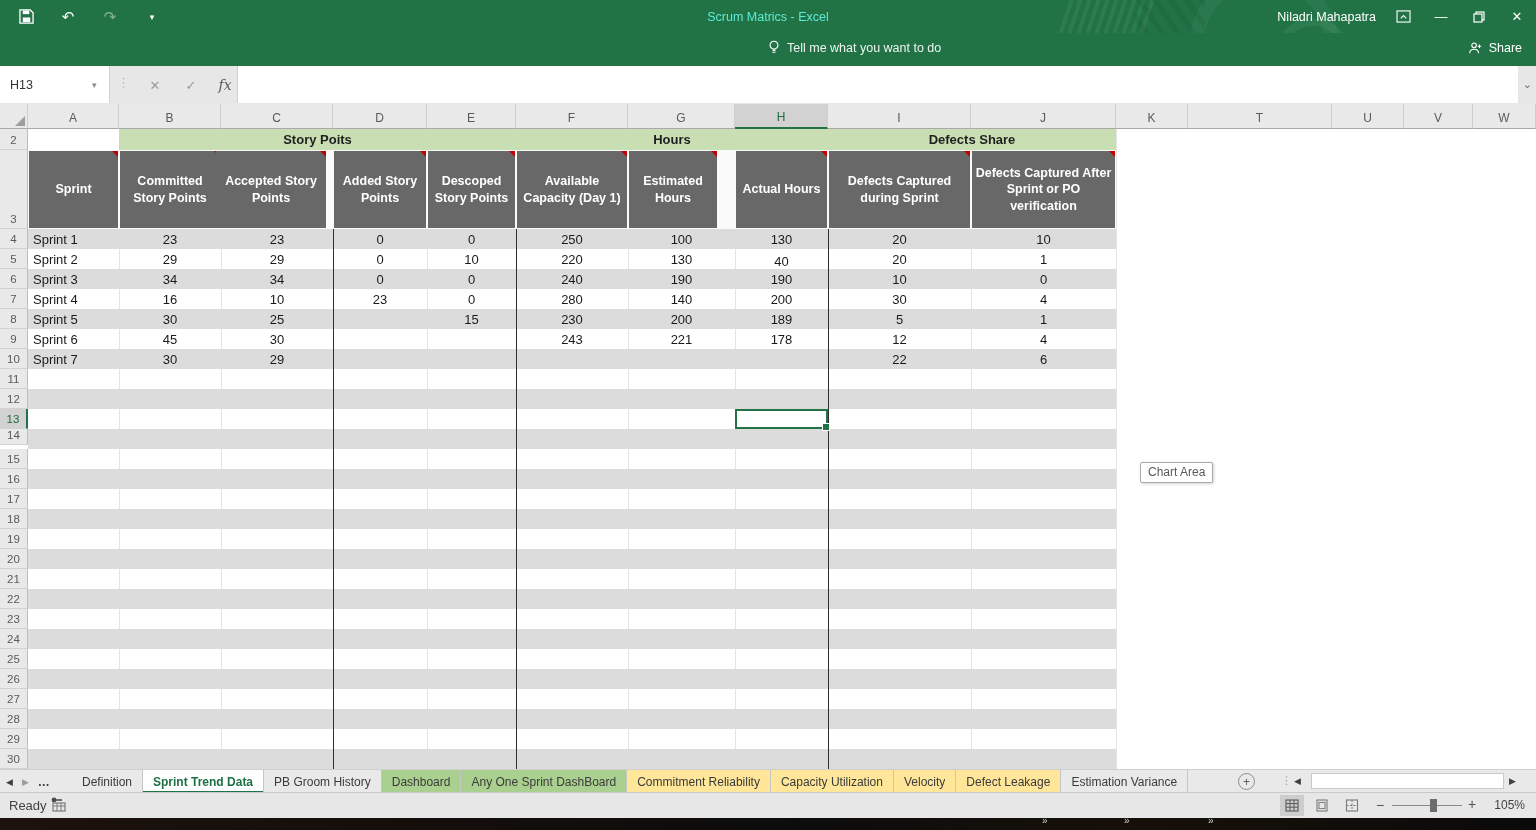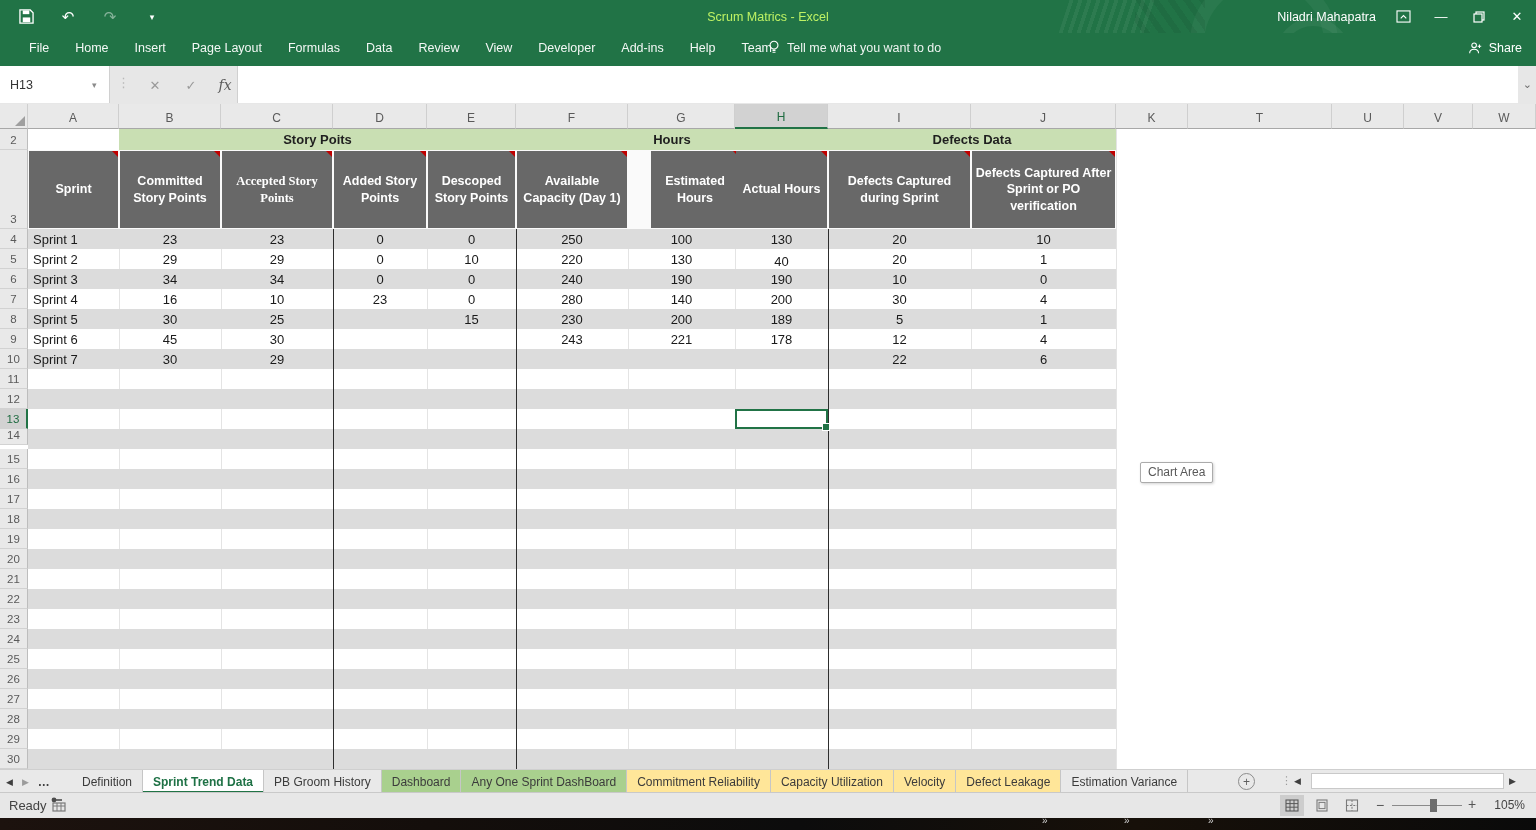--- a/index.html
+++ b/index.html
@@ -12,21 +12,21 @@
   .deco .d1{position:absolute;left:18px;top:-20px;width:90px;height:110px;
     background:repeating-linear-gradient(90deg,rgba(255,255,255,.10) 0 4px,transparent 4px 9px);transform:skewX(-18deg);}
   .deco .d2{position:absolute;left:150px;top:-30px;width:120px;height:120px;border:14px solid rgba(255,255,255,.08);border-radius:50%;}
   .deco .d3{position:absolute;left:235px;top:18px;width:60px;height:60px;border:8px solid rgba(255,255,255,.10);border-radius:50%;}
   .deco .d4{position:absolute;left:95px;top:-10px;width:70px;height:100px;
     background:repeating-linear-gradient(55deg,rgba(0,0,0,.10) 0 6px,transparent 6px 13px);}
   .qat{position:absolute;left:16px;top:0;height:33px;display:flex;align-items:center;gap:22px;}
   .qbtn{width:20px;height:20px;display:flex;align-items:center;justify-content:center;font-size:15px;color:#fff;}
   .dim{opacity:.45;}
   .title-text{position:absolute;left:0;top:0;width:1536px;height:33px;display:flex;align-items:center;justify-content:center;
-    font-size:12.5px;color:#bef264;pointer-events:none;}
+    font-size:12.5px;color:#5eead4;pointer-events:none;}
   .user-name{position:absolute;right:160px;top:0;height:33px;display:flex;align-items:center;font-size:12.5px;color:#fff;}
   .winbtns{position:absolute;right:0;top:0;height:33px;display:flex;}
   .winbtn{width:38px;height:33px;display:flex;align-items:center;justify-content:center;color:#fff;font-size:13px;}
   
   .ribbon{position:absolute;left:0;top:33px;width:1536px;height:33px;background:#217346;}
   .rtabs{position:absolute;left:16px;top:0;height:29px;display:flex;align-items:center;}
   .rtab{padding:0 13px;height:29px;display:flex;align-items:center;color:rgba(255,255,255,.95);font-size:12.5px;}
   .tellme{position:absolute;left:768px;top:0;height:29px;display:flex;align-items:center;gap:7px;color:rgba(255,255,255,.92);font-size:12.5px;}
   .share{position:absolute;right:14px;top:2px;height:26px;display:flex;align-items:center;gap:6px;color:#fff;font-size:12.5px;}
   
@@ -138,34 +138,20 @@
         <svg width="12" height="12" viewBox="0 0 12 12">
             <rect x="3" y="1" width="8" height="8" fill="none" stroke="#fff" stroke-width="1.2"></rect>
             <rect x="1" y="3" width="8" height="8" fill="#217346" stroke="#fff" stroke-width="1.2"></rect>
           </svg>
       </span>
       <span class="winbtn">✕</span>
     </div>
   </div>
 
   <div class="ribbon">
-    <div class="rtabs" id="ribbon-tabs">
-        <div class="rtab">File</div>
-        <div class="rtab">Home</div>
-        <div class="rtab">Insert</div>
-        <div class="rtab">Page Layout</div>
-        <div class="rtab">Formulas</div>
-        <div class="rtab">Data</div>
-        <div class="rtab">Review</div>
-        <div class="rtab">View</div>
-        <div class="rtab">Developer</div>
-        <div class="rtab">Add-ins</div>
-        <div class="rtab">Help</div>
-        <div class="rtab">Team</div>
-      </div>
     <div class="tellme">
       <span>
         <svg width="12" height="15" viewBox="0 0 12 16">
             <circle cx="6" cy="5.5" r="4.2" fill="none" stroke="#fff" stroke-width="1.2"></circle>
             <path d="M4.4 11h3.2M4.4 13h3.2" stroke="#fff" stroke-width="1.2"></path>
           </svg>
       </span>
       <span>Tell me what you want to do</span>
     </div>
     <div class="share">
@@ -263,47 +249,47 @@
       <div class="stripe" style="left: 28px; top: 405px; width: 1088px; height: 20px;"></div>
       <div class="stripe" style="left: 28px; top: 445px; width: 1088px; height: 20px;"></div>
       <div class="stripe" style="left: 28px; top: 485px; width: 1088px; height: 20px;"></div>
       <div class="stripe" style="left: 28px; top: 525px; width: 1088px; height: 20px;"></div>
       <div class="stripe" style="left: 28px; top: 565px; width: 1088px; height: 20px;"></div>
       <div class="stripe" style="left: 28px; top: 605px; width: 1088px; height: 20px;"></div>
       <div class="stripe" style="left: 28px; top: 645px; width: 1088px; height: 20px;"></div>
       <div class="band" style="left: 119px; top: 25px; width: 997px; height: 21px;"></div>
       <div class="bandlbl" style="left: 119px; top: 25px; width: 397px; height: 21px;">Story Poits</div>
       <div class="bandlbl" style="left: 516px; top: 25px; width: 312px; height: 21px;">Hours</div>
-      <div class="bandlbl" style="left: 828px; top: 25px; width: 288px; height: 21px;">Defects Data</div>
+      <div class="bandlbl" style="left: 828px; top: 25px; width: 288px; height: 21px;">Defects Share</div>
       <div class="h3under" style="left: 28px; top: 46px; width: 1088px; height: 79px;"></div>
       <div class="hcell" style="left: 29px; top: 47px; width: 89px; height: 77px;">
         <span>Sprint</span>
         <i></i>
       </div>
       <div class="hcell" style="left: 120px; top: 47px; width: 100px; height: 77px;">
         <span>Committed Story Points</span>
         <i></i>
       </div>
-      <div class="hcell" style="left: 222px; top: 47px; width: 110px; height: 77px; font-family: Liberation Serif, serif;">
+      <div class="hcell" style="left: 216px; top: 47px; width: 110px; height: 77px;">
         <span>Accepted Story Points</span>
         <i></i>
       </div>
       <div class="hcell" style="left: 334px; top: 47px; width: 92px; height: 77px;">
         <span>Added Story Points</span>
         <i></i>
       </div>
       <div class="hcell" style="left: 428px; top: 47px; width: 87px; height: 77px;">
         <span>Descoped Story Points</span>
         <i></i>
       </div>
       <div class="hcell" style="left: 517px; top: 47px; width: 110px; height: 77px;">
         <span>Available Capacity (Day 1)</span>
         <i></i>
       </div>
-      <div class="hcell" style="left: 651px; top: 47px; width: 88px; height: 77px;">
+      <div class="hcell" style="left: 629px; top: 47px; width: 88px; height: 77px;">
         <span>Estimated Hours</span>
         <i></i>
       </div>
       <div class="hcell" style="left: 736px; top: 47px; width: 91px; height: 77px;">
         <span>Actual Hours</span>
         <i></i>
       </div>
       <div class="hcell" style="left: 829px; top: 47px; width: 141px; height: 77px;">
         <span>Defects Captured during Sprint</span>
         <i></i>

